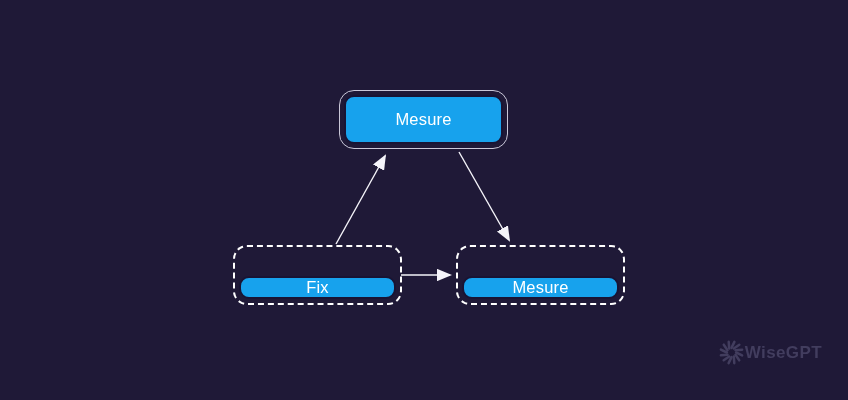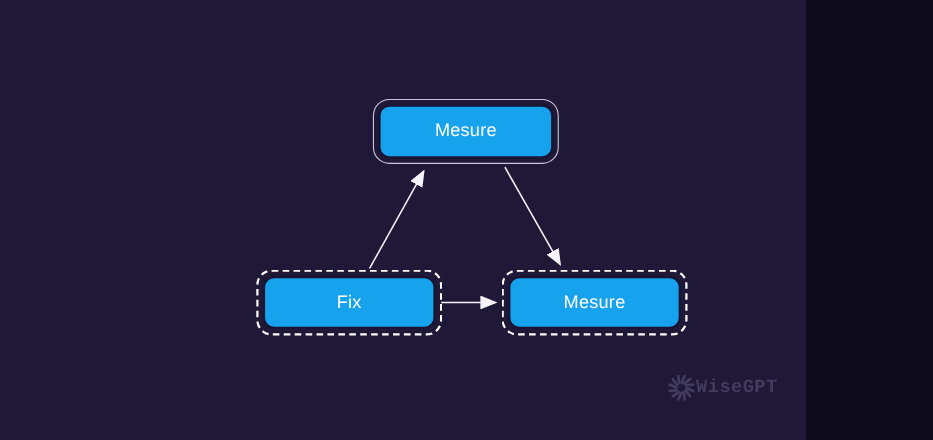--- a/index.html
+++ b/index.html
@@ -8,21 +8,21 @@
     --node-rim:#191434;
     --ring:#c9c7d8;
     --line:#f5f4fa;
     --node-text:#ffffff;
     --watermark:#423d5e;
   }
   *{margin:0;padding:0;box-sizing:border-box;}
   html,body{background:#0d0a1a;}
   .canvas{
     position:relative;
-    width:733px;height:400px;
+    width:848px;height:400px;
     background:var(--bg);
     overflow:hidden;
     font-family:"Liberation Sans","DejaVu Sans",sans-serif;
   }
   .edges{position:absolute;left:0;top:0;width:848px;height:400px;z-index:1;}
   .node{position:absolute;z-index:2;display:flex;}
   .node .fill{
     flex:1;display:flex;align-items:center;justify-content:center;
     background:var(--node-fill);
     border:2px solid var(--node-rim);
@@ -34,26 +34,26 @@
   .node.selected{
     border:1.5px solid var(--ring);
     border-radius:15px;
     padding:4px;
   }
   
   .node.dashed{
     border:2px dashed #ffffff;
     border-radius:14px;
     padding:4px;
+    align-items:flex-end;
   }
   .watermark{
     position:absolute;top:339px;right:26px;z-index:3;
     display:flex;align-items:center;gap:0;
     color:var(--watermark);
-    font-family:Liberation Mono, monospace;
   }
   .watermark .wm-label{
     font-size:17px;font-weight:700;letter-spacing:.4px;
   }
   .wm-icon{display:block;}
 </style>
 </head>
 <body>
 
 <div class="canvas">

